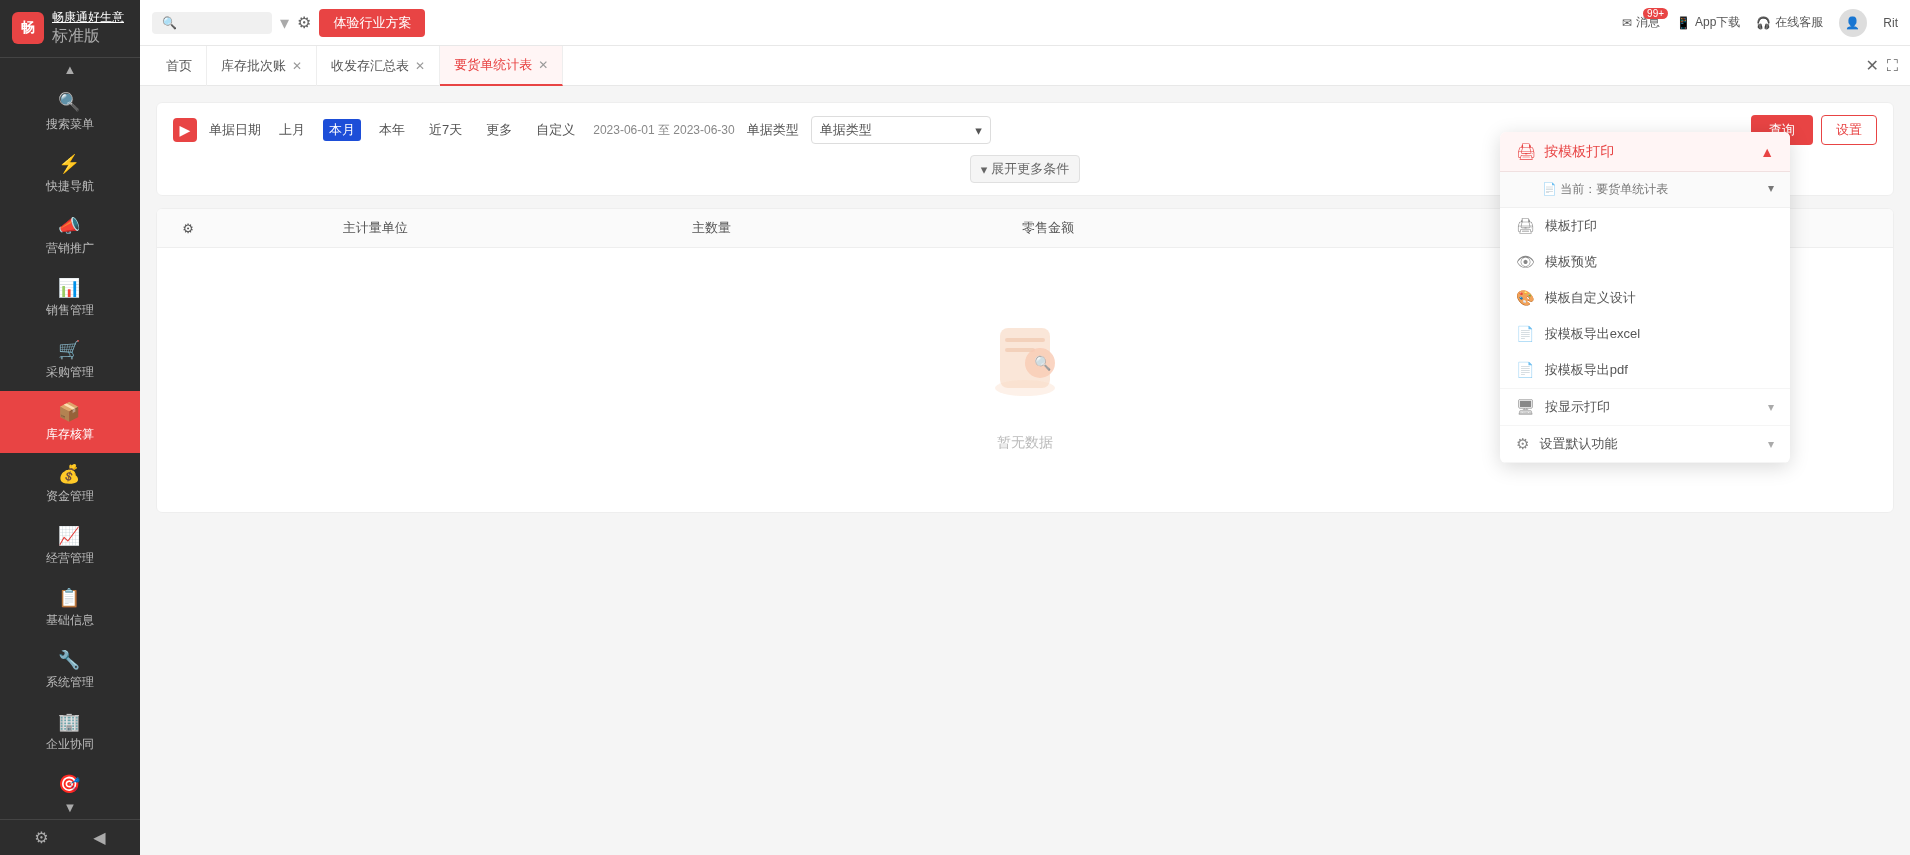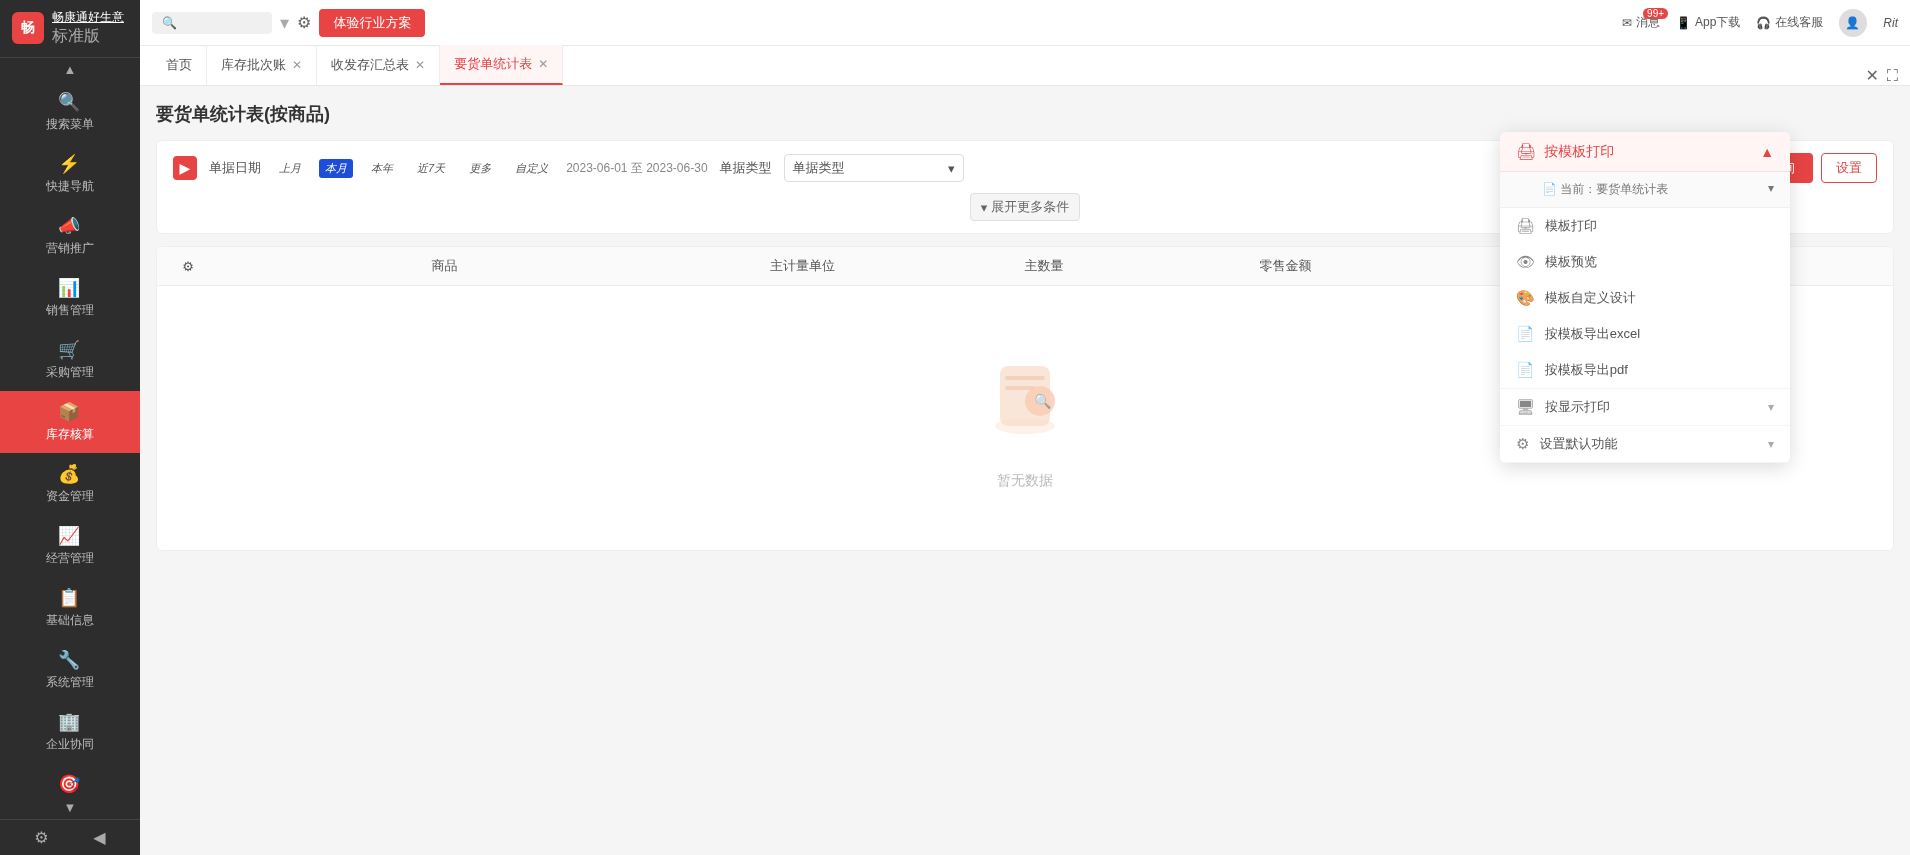--- a/index.html
+++ b/index.html
@@ -119,28 +119,28 @@
       position: absolute;
       top: -6px; right: -8px;
     }
     .avatar {
       width: 28px; height: 28px;
       background: #ddd;
       border-radius: 50%;
       display: flex; align-items: center; justify-content: center;
       font-size: 12px;
     }
-    .username { font-size: 12px; color: #555; font-style: italic; }
+    .username { font-size: 12px; color: #555; }
 
     
     .tabbar {
       background: #fff;
       height: 40px;
       display: flex;
-      align-items: flex-end;
+      align-items: center;
       padding: 0 12px;
       border-bottom: 1px solid #e8e8e8;
       gap: 0;
       flex-shrink: 0;
     }
     .tab {
       display: flex; align-items: center;
       padding: 0 14px;
       height: 40px;
       cursor: pointer;
@@ -196,25 +196,24 @@
       padding: 4px 10px;
       background: #f5f5f5;
       border-radius: 4px;
       border: 1px solid #e0e0e0;
       margin: 0 auto;
     }
     .date-btn {
       background: none;
       border: none;
       color: #555;
-      font-size: 11px;
+      font-size: 13px;
       cursor: pointer;
       padding: 2px 6px;
       border-radius: 3px;
-      font-style: italic;
     }
     .date-btn.active {
       background: #1d4ed8;
       color: white;
     }
     .date-range { font-size: 12px; color: #888; }
     .filter-select {
       border: 1px solid #ddd;
       border-radius: 4px;
       padding: 4px 8px;
@@ -490,21 +489,20 @@
       <span class="tab-close">✕</span>
     </div>
     <div class="tabbar-actions">
       <button class="tabbar-icon-btn">✕</button>
       <button class="tabbar-icon-btn">⛶</button>
     </div>
   </div>
 
   <div class="content">
 
-    <div class="page-title">要货单统计表(按商品)</div>
 
     <div class="filter-bar">
       <div class="filter-row">
 
         <div class="expand-icon-btn">▶</div>
 
         <span class="filter-label">单据日期</span>
         <button class="date-btn">上月</button>
         <button class="date-btn active">本月</button>
         <button class="date-btn">本年</button>
@@ -530,21 +528,20 @@
           <span>▾</span>
           <span>展开更多条件</span>
         </div>
       </div>
     </div>
 
 
     <div class="table-container">
       <div class="table-header">
         <div class="table-col-header col-settings">⚙</div>
-        <div class="table-col-header col-product">商品</div>
         <div class="table-col-header col-unit">主计量单位</div>
         <div class="table-col-header col-qty">主数量</div>
         <div class="table-col-header col-amount">零售金额</div>
         <div class="col-extra"></div>
       </div>
 
       <div class="empty-state">
         <div class="empty-icon">
           
           <svg width="100" height="100" viewBox="0 0 100 100">

